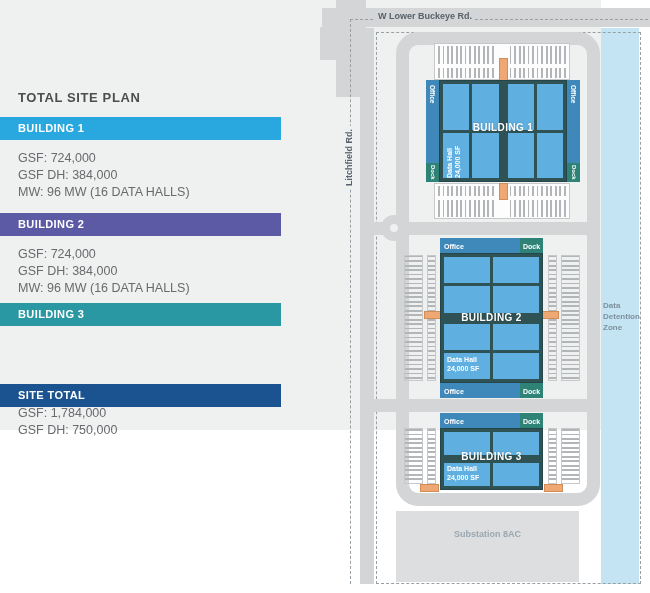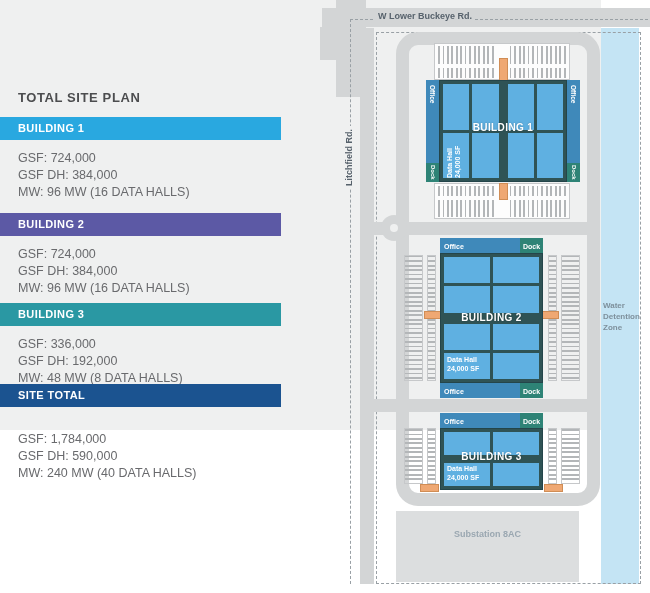--- a/index.html
+++ b/index.html
@@ -76,37 +76,31 @@
   </div>
 
   <div class="abs sec-bar" style="top: 213px; background: rgb(92, 89, 165);">BUILDING 2</div>
   <div class="abs sec-stats" style="top:246px">
     <div>GSF: 724,000</div>
     <div>GSF DH: 384,000</div>
     <div>MW: 96 MW (16 DATA HALLS)</div>
   </div>
 
   <div class="abs sec-bar" style="top: 303px; background: rgb(42, 152, 163);">BUILDING 3</div>
-  <div class="abs sec-stats" style="top:336px">
-    <div>GSF: 336,000</div>
-    <div>GSF DH: 192,000</div>
-    <div>MW: 48 MW (8 DATA HALLS)</div>
-  </div>
 
   <div class="abs sec-bar" style="top: 384px; background: rgb(27, 83, 144);">SITE TOTAL</div>
-  <div class="abs sec-stats" style="top:431px">
+  <div class="abs sec-stats" style="top:405px">
     <div>GSF: 1,784,000</div>
-    <div>GSF DH: 590,000</div>
-    <div>MW: 240 MW (40 DATA HALLS)</div>
+    <div>GSF DH: 750,000</div>
   </div>
 
   <div class="abs" style="left:0;top:0;width:650px;height:593px;">
 
     <div class="abs water" style="left:601px;top:28px;width:38px;height:556px;"></div>
-    <div class="abs waterlabel" style="left:603px;top:300px;width:40px;">Water Detention Zone</div>
+    <div class="abs waterlabel" style="left:603px;top:300px;width:40px;">Data Detention Zone</div>
 
     <div class="abs road" style="left:322px;top:8px;width:328px;height:19px;"></div>
     <div class="abs road" style="left:336px;top:0;width:30px;height:97px;"></div>
     <div class="abs road" style="left:320px;top:27px;width:18px;height:33px;"></div>
 
     <div class="abs dash-h" style="left:350px;top:19px;width:298px;"></div>
     <div class="abs dash-v" style="left:350px;top:19px;height:565px;"></div>
     <div class="abs dash-rect" style="left:376px;top:32px;width:265px;height:552px;"></div>
 
     <div class="abs roadlabel" style="left:375px;top:11px;background:#d3d5d6;padding:0 3px;">W Lower Buckeye Rd.</div>

